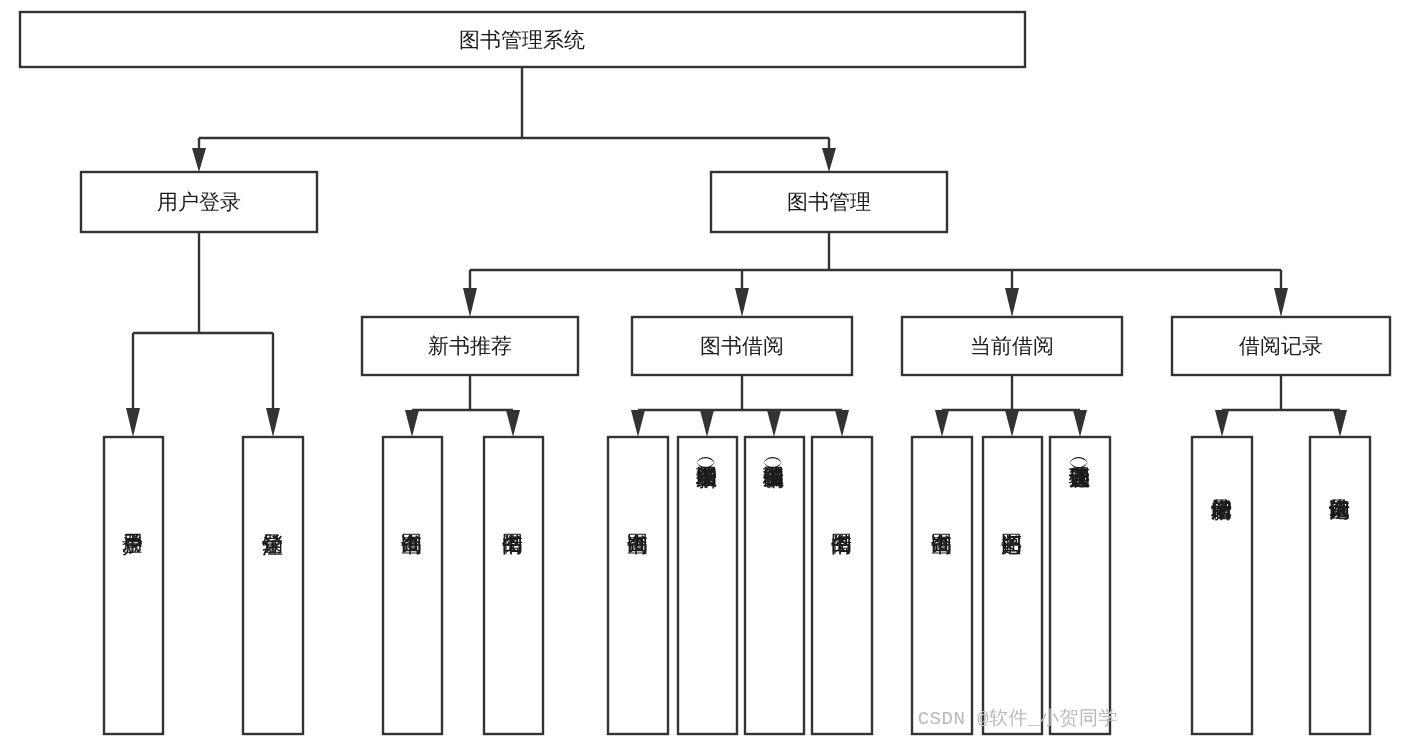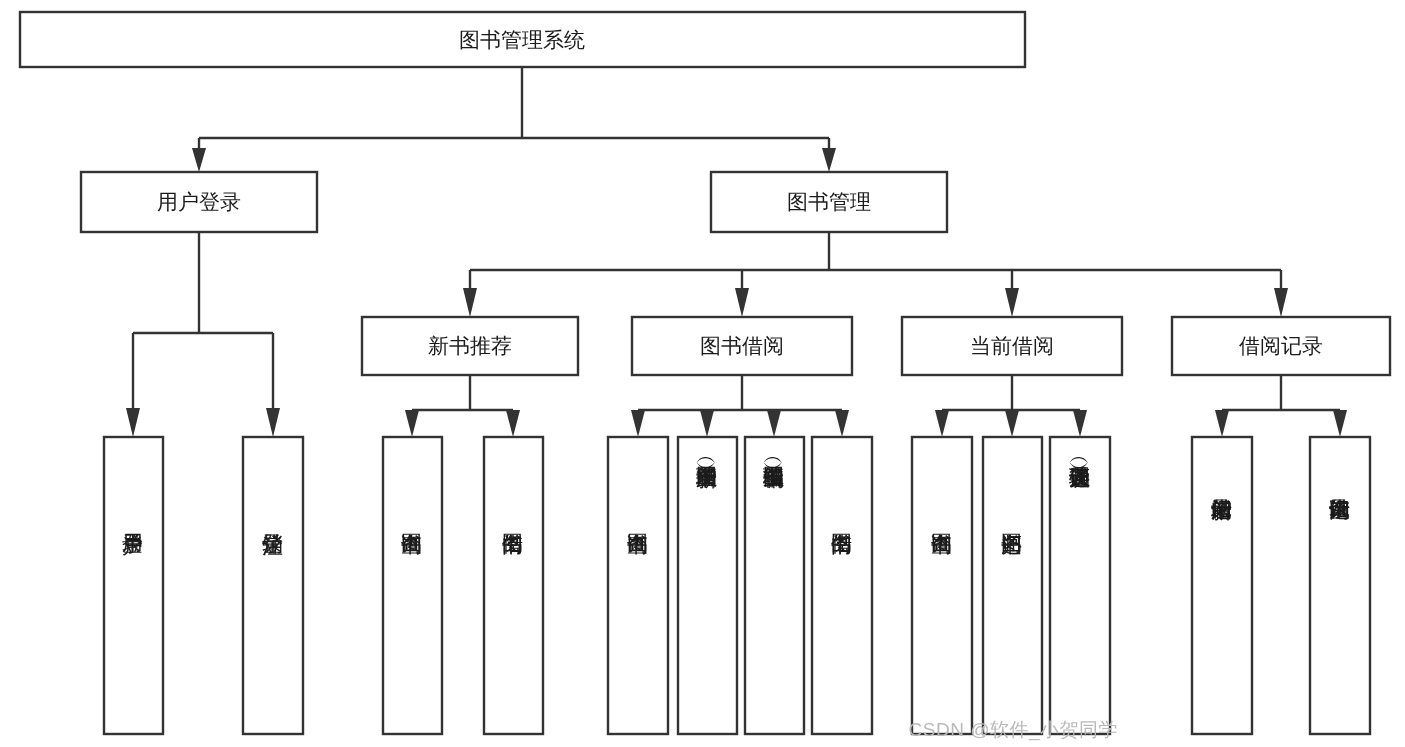--- a/index.html
+++ b/index.html
@@ -50,22 +50,22 @@
     stroke-width: 2.4;
     fill: none;
   }
   .arrow-head {
     fill: #333333;
     stroke: none;
   }
   .watermark {
     position: absolute;
     right: 8px;
-    bottom: 4px;
-    font-family: Liberation Sans, sans-serif;
+    bottom: 16px;
+    font-family: Liberation Mono, monospace;
     font-size: 19px;
     color: #b9b9b9;
     letter-spacing: 0.5px;
     white-space: nowrap;
     user-select: none;
   }
 </style>
 </head>
 <body>
 

